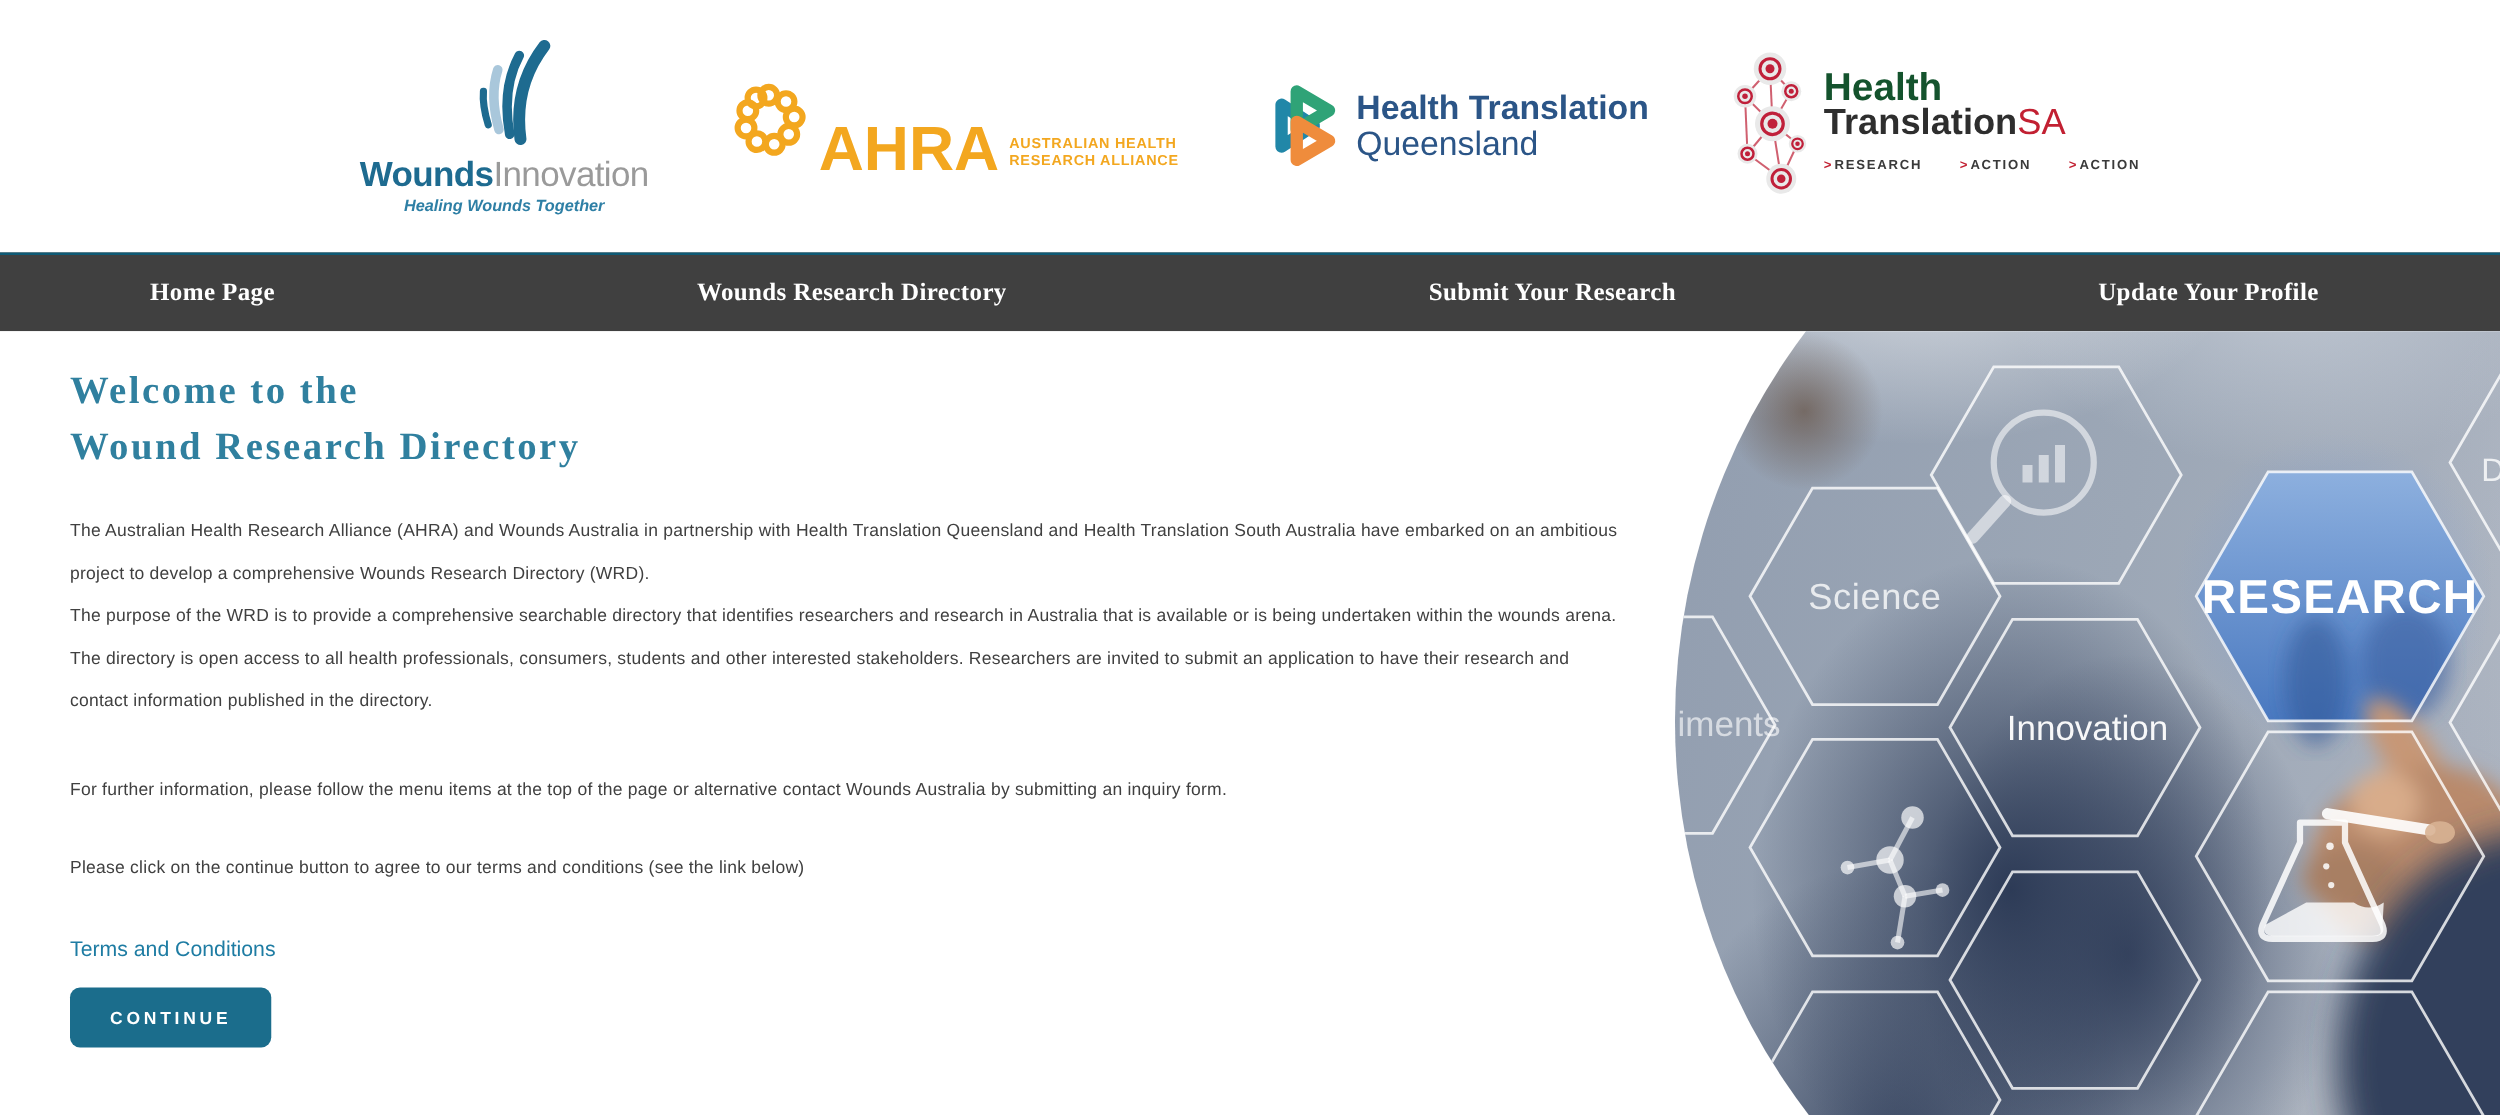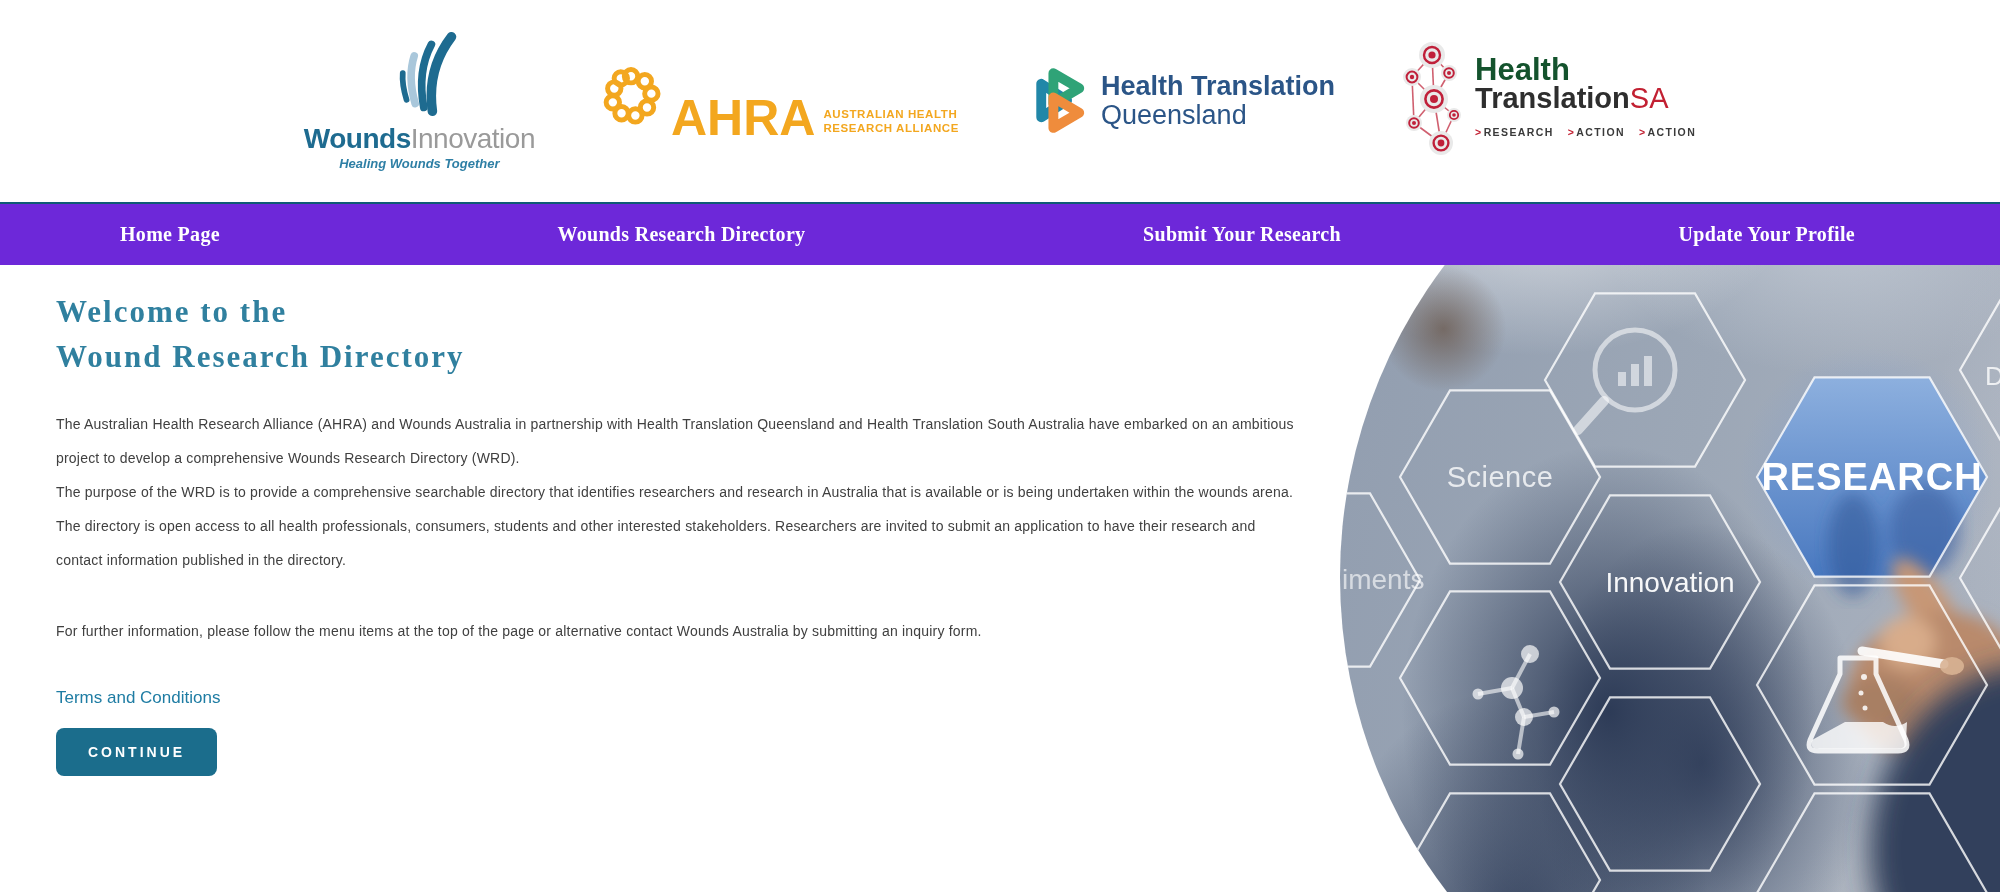--- a/index.html
+++ b/index.html
@@ -24,25 +24,25 @@
   .logo-htq { gap:2px;align-items:center; }
   .htq-text { color:#2b5587; font-size:27px; line-height:29px; }
   .htq-l1 { font-weight:bold; }
 
   .logo-htsa { gap:10px; }
   .htsa-text { line-height:29px; }
   .htsa-l1 { font-size:31px; font-weight:bold; color:#14532d; }
   .htsa-l2 { font-size:29px; font-weight:bold; color:#2e2e2e; }
   .htsa-sa { color:#c22032; font-weight:normal; }
   .htsa-tag { margin-top:5px; font-size:10.5px; font-weight:bold; letter-spacing:1.4px;
-              color:#3a3a3a; display:flex; gap:14px; }
+              color:#3a3a3a; display:flex; gap:30px; }
   .htsa-tag .chev { color:#c22032; margin-right:1px; }
 
   
-  .nav { height:63px; background:#6d28d9; border-top:2px solid #0e5a75;
+  .nav { height:63px; background:#404040; border-top:2px solid #0e5a75;
          display:flex; align-items:center; justify-content:space-between;
          padding:0 145px 0 120px; }
   .nav-item { font-family:"Liberation Serif", serif; font-weight:bold; color:#ffffff;
               font-size:20px; letter-spacing:0.3px; cursor:pointer; }
 
   
   .content { position:relative; height:627px; background:#ffffff; overflow:hidden; }
   .text-col { position:absolute; left:56px; top:0; width:1245px; }
   h1 { font-family:"Liberation Serif", serif; font-weight:600; color:#30809f;
        font-size:31px; line-height:45px; letter-spacing:2px; margin-top:24px; }
@@ -305,18 +305,19 @@
   <div class="text-col">
     <h1>
       <span>Welcome to the</span>
       <span>Wound Research Directory</span>
     </h1>
     <p class="para p1">
       <span>The Australian Health Research Alliance (AHRA) and Wounds Australia in partnership with Health Translation Queensland and Health Translation South Australia have embarked on an ambitious project to develop a comprehensive Wounds Research Directory (WRD).</span>
       <span>The purpose of the WRD is to provide a comprehensive searchable directory that identifies researchers and research in Australia that is available or is being undertaken within the wounds arena. The directory is open access to all health professionals, consumers, students and other interested stakeholders. Researchers are invited to submit an application to have their research and contact information published in the directory.</span>
     </p>
     <p class="para p2">For further information, please follow the menu items at the top of the page or alternative contact Wounds Australia by submitting an inquiry form.</p>
+    <p class="para p3">Please click on the continue button to agree to our terms and conditions (see the link below)</p>
     <br>
     <a class="terms-link">Terms and Conditions</a>
     <br>
     <button class="btn-continue">CONTINUE</button>
   </div>
 </div>
 
 </body></html>

